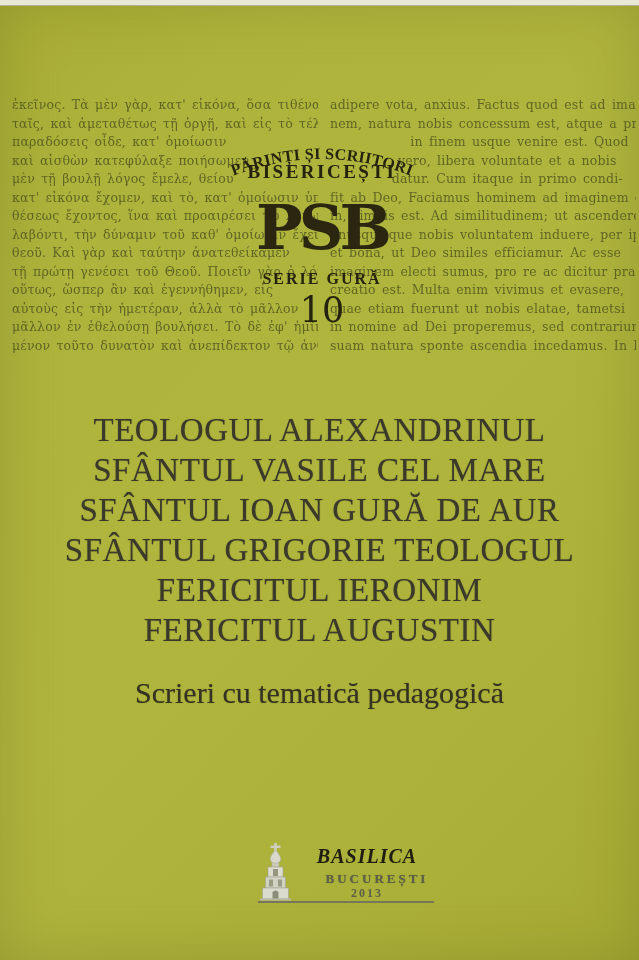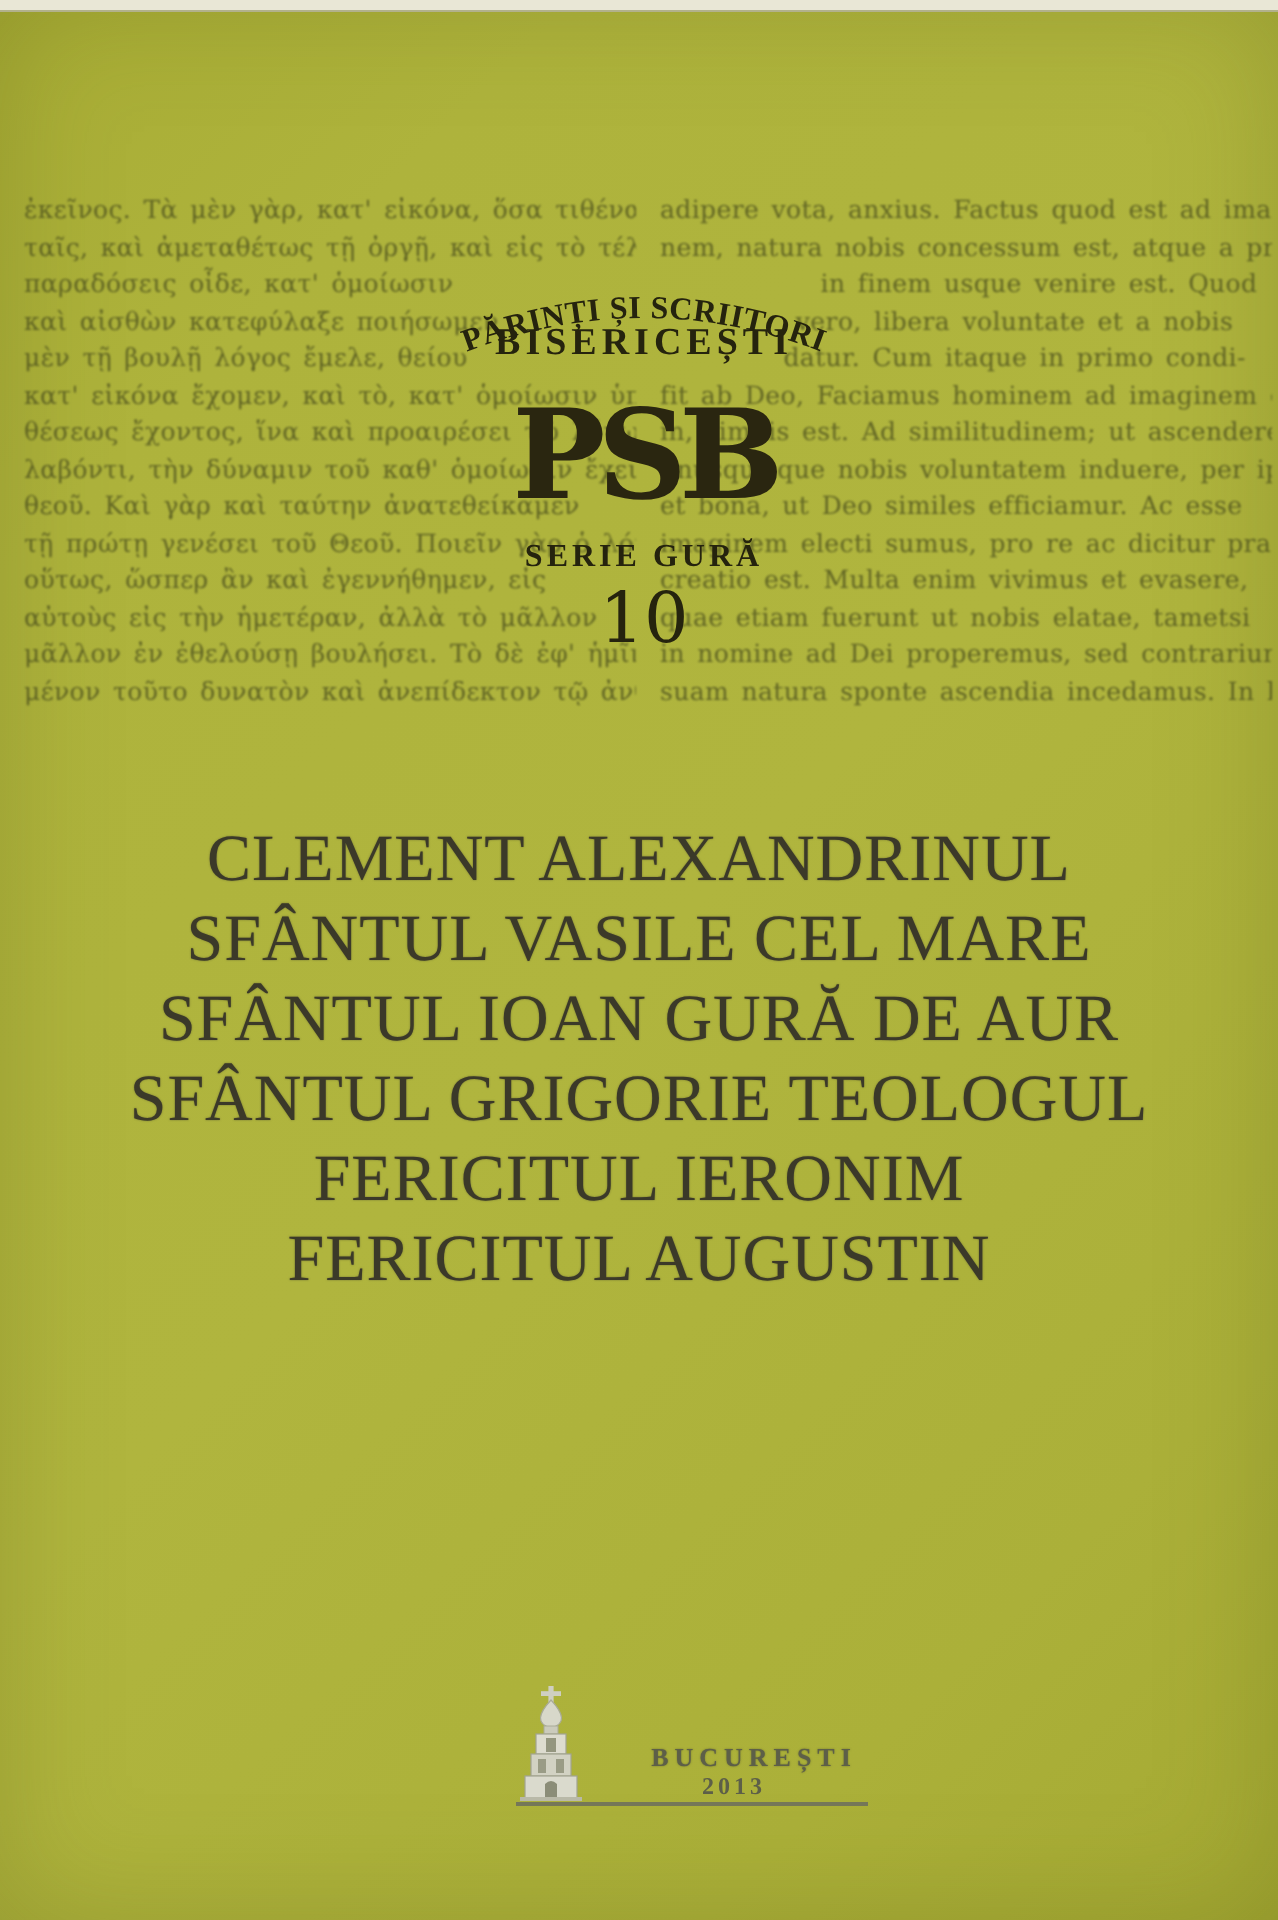--- a/index.html
+++ b/index.html
@@ -81,28 +81,29 @@
         <textPath href="#arcpath" startOffset="50%" text-anchor="middle">PĂRINȚI ȘI SCRIITORI</textPath>
       </text>
     </svg>
     <div class="badge-line2">BISERICEȘTI</div>
     <div class="badge-monogram">PSB</div>
     <div class="badge-serie">SERIE GURĂ</div>
     <div class="badge-volume">10</div>
   </div>
 
   <div class="title-block">
-    <div>CLEMENT ALEXANDRINUL</div>
+    <div>TEOLOGUL ALEXANDRINUL</div>
     <div>SFÂNTUL VASILE CEL MARE</div>
     <div>SFÂNTUL IOAN GURĂ DE AUR</div>
     <div>SFÂNTUL GRIGORIE TEOLOGUL</div>
     <div>FERICITUL IERONIM</div>
     <div>FERICITUL AUGUSTIN</div>
   </div>
 
+  <div class="subtitle">Scrieri cu tematică pedagogică</div>
 
   <div class="publisher">
     <svg class="pub-icon" width="40" height="58" viewBox="0 0 40 58">
 
       <rect x="18.2" y="0" width="2.6" height="9" fill="#cfcfc0"></rect>
       <rect x="14.5" y="2.6" width="10" height="2.4" fill="#cfcfc0"></rect>
 
       <path d="M19.5,7 C13,14 12,19 19.5,21 C27,19 26,14 19.5,7 Z" fill="#d8d8ca" stroke="#a9ab97" stroke-width="0.6"></path>
 
       <rect x="16" y="20" width="7" height="4" fill="#cbcbbc" stroke="#a9ab97" stroke-width="0.5"></rect>
@@ -111,18 +112,19 @@
       <rect x="17" y="26" width="5" height="7" fill="#94967f"></rect>
 
       <rect x="9.5" y="34" width="20" height="11" fill="#d2d2c3" stroke="#a2a491" stroke-width="0.6"></rect>
       <rect x="13" y="36.5" width="4" height="7" fill="#9a9c86"></rect>
       <rect x="22" y="36.5" width="4" height="7" fill="#9a9c86"></rect>
 
       <rect x="6.5" y="45" width="26" height="11" fill="#dadacd" stroke="#a2a491" stroke-width="0.6"></rect>
       <path d="M16.5,56 L16.5,49 Q19.5,46 22.5,49 L22.5,56 Z" fill="#8b8d78"></path>
       <rect x="4" y="55.5" width="31" height="2" fill="#b9b9a8"></rect>
     </svg>
+    <div class="pub-name">BASILICA</div>
     <div class="pub-city">BUCUREȘTI</div>
     <div class="pub-year">2013</div>
     <div class="pub-rule"></div>
   </div>
 
 </div>
 
 </body></html>

